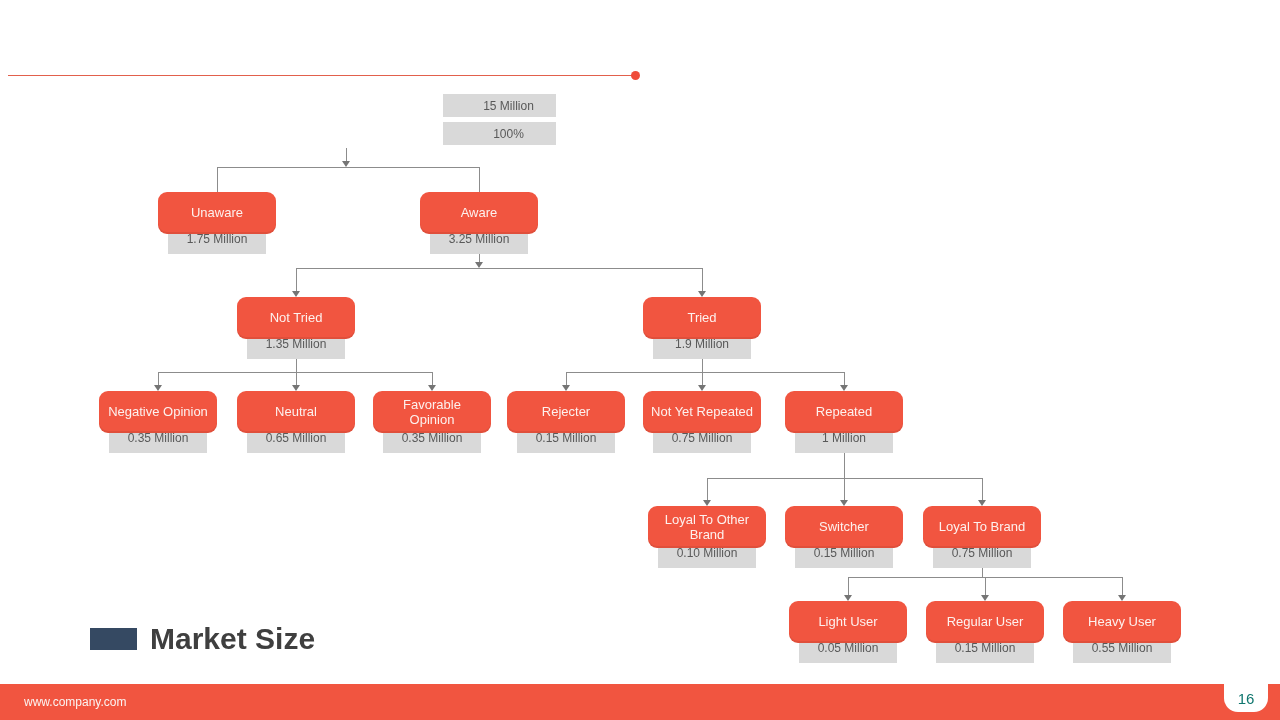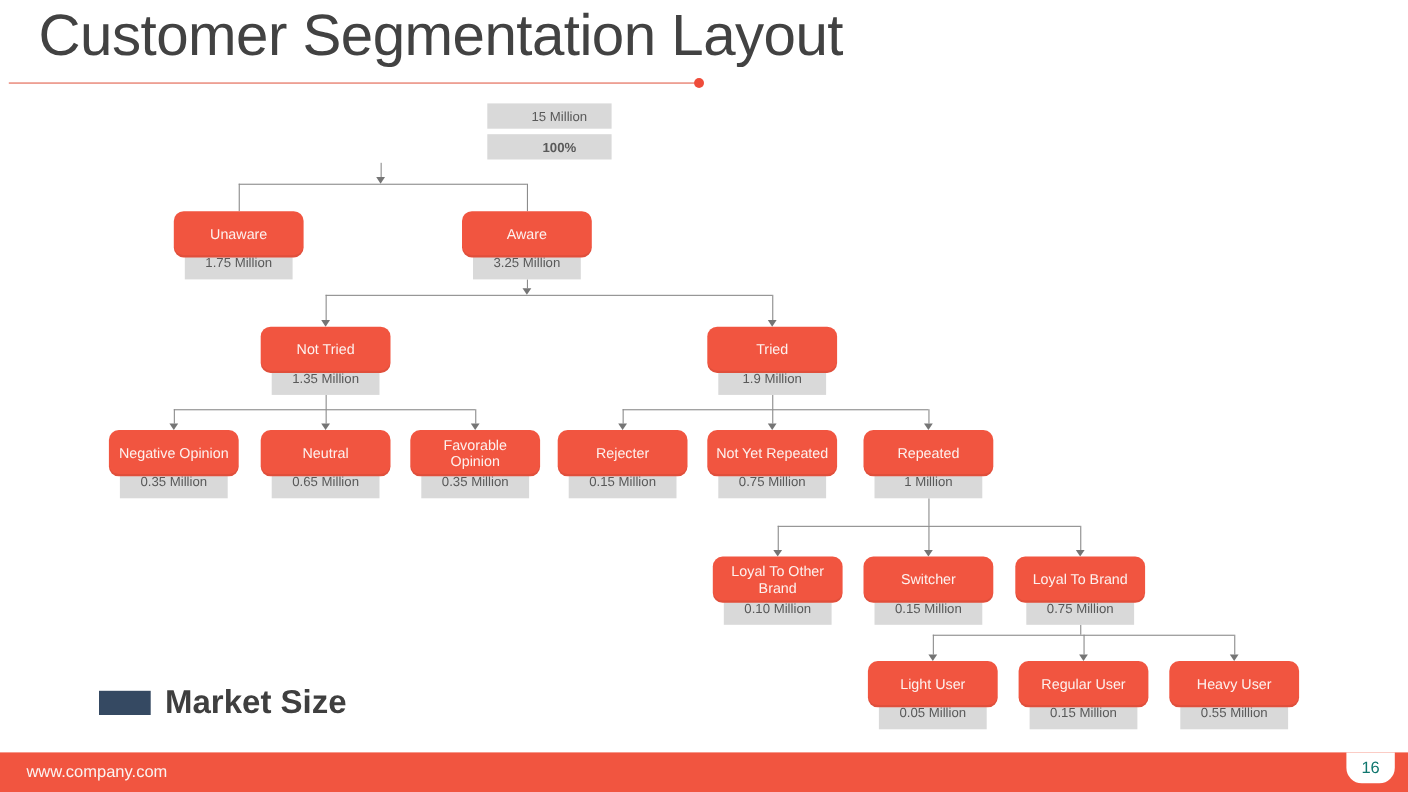--- a/index.html
+++ b/index.html
@@ -32,36 +32,35 @@
   .h{position:absolute;height:1px;background:#8c8c8c;}
   .arr{position:absolute;width:0;height:0;border-left:4px solid transparent;
        border-right:4px solid transparent;border-top:6px solid #757575;}
 
   
   .legend-swatch{position:absolute;left:90px;top:628px;width:47px;height:22px;background:#354962;}
   .legend-label{position:absolute;left:150px;top:622px;font-size:30px;font-weight:bold;color:#3f3f3f;}
 
   
   .footer{position:absolute;left:0;top:684px;width:1280px;height:36px;background:#f15540;}
-  .footer-url{position:absolute;left:24px;top:0;height:36px;line-height:36px;color:#fbf4f2;font-size:15px;}
+  .footer-url{position:absolute;left:24px;top:0;height:36px;line-height:36px;color:#fbf4f2;font-size:12px;}
   .page-chip{position:absolute;left:1224px;top:684px;width:44px;height:28px;background:#ffffff;
        border-radius:0 0 14px 14px;display:flex;align-items:center;justify-content:center;
        color:#0f766e;font-size:15px;}
 </style>
 </head>
 <body>
 
 <div id="slide">
 
-  <div class="title">Customer Segmentation Layout</div>
   <div class="title-rule"></div>
   <div class="title-dot"></div>
 
   <div class="stat-tag" style="left:443px;top:94px;">15 Million</div>
-  <div class="stat-tag" style="left:443px;top:122px;font-weight:bold;">100%</div>
+  <div class="stat-tag" style="left:443px;top:122px;">100%</div>
 
   <div class="v" style="left:346px;top:148px;height:13px;"></div>
   <div class="arr" style="left:342px;top:161px;"></div>
   <div class="h" style="left:217px;top:167px;width:262px;"></div>
   <div class="v" style="left:217px;top:167px;height:25px;"></div>
   <div class="v" style="left:479px;top:167px;height:25px;"></div>
 
   <div class="v" style="left:479px;top:254px;height:8px;"></div>
   <div class="arr" style="left:475px;top:262px;"></div>
   <div class="h" style="left:296px;top:268px;width:406px;"></div>

